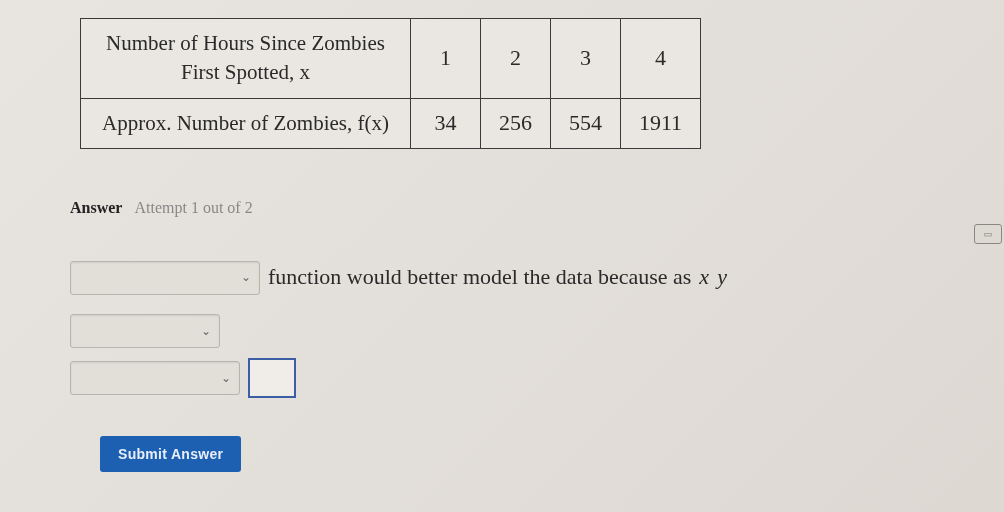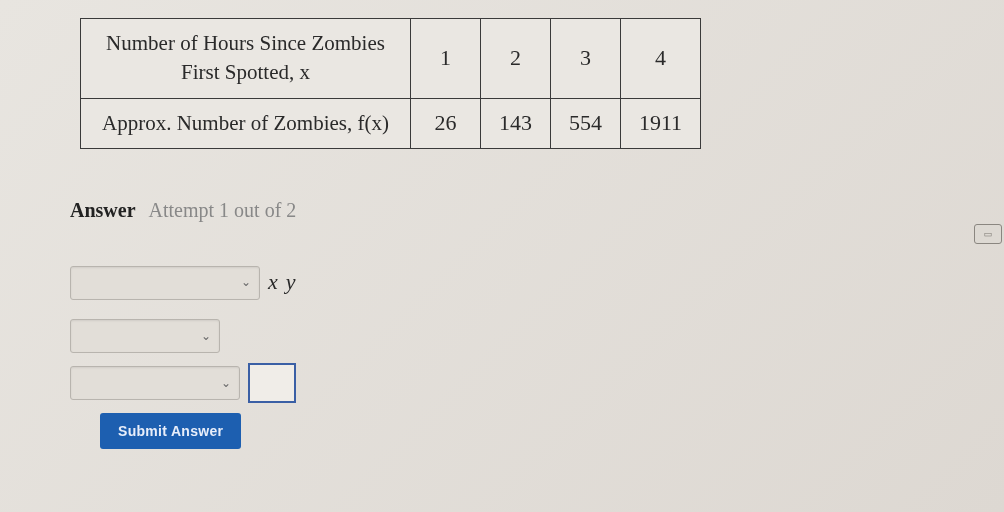--- a/index.html
+++ b/index.html
@@ -31,21 +31,21 @@
     td.row-label {
       text-align: center;
       width: 330px;
       font-size: 21px;
       line-height: 1.4;
     }
     td.num { width: 70px; }
     td.num-wide { width: 80px; }
 
     .answer-line {
-      font-size: 20px;
+      font-size: 16px;
       margin-bottom: 34px;
       margin-left: 10px;
     }
     .answer-label { font-weight: bold; color: #222; }
     .attempt { color: #888; font-weight: normal; margin-left: 8px; }
 
     .fill-area {
       font-size: 22px;
       color: #2a2a2a;
       line-height: 2.4;
@@ -88,20 +88,21 @@
     .submit-btn {
       display: inline-block;
       background: #1d5fb0;
       color: #e8eefa;
       font-family: Arial, sans-serif;
       font-weight: bold;
       font-size: 14px;
       padding: 10px 18px;
       border: none;
       border-radius: 3px;
+      margin-top: 28px;
       margin-left: 40px;
       cursor: pointer;
       letter-spacing: 0.3px;
     }
 
     .side-badge {
       position: absolute;
       right: 2px;
       top: 224px;
       width: 28px;
@@ -127,40 +128,41 @@
     <tbody>
         <tr>
       <td class="row-label">Number of Hours Since Zombies First Spotted, x</td>
       <td class="num">1</td>
       <td class="num">2</td>
       <td class="num">3</td>
       <td class="num-wide">4</td>
     </tr>
     <tr>
       <td class="row-label">Approx. Number of Zombies, f(x)</td>
-      <td class="num">26</td>
-      <td class="num">143</td>
+      <td class="num">34</td>
+      <td class="num">256</td>
       <td class="num">554</td>
       <td class="num-wide">1911</td>
     </tr>
   </tbody>
     </table>
 </div>
 
 <div class="answer-line">
   <span class="answer-label">Answer</span>
   <span class="attempt">Attempt 1 out of 2</span>
 </div>
 
 <div class="fill-area">
 
   <div class="row">
     <span class="dropdown big">
       <span class="chevron">⌄</span>
     </span>
+    <span>function would better model the data because as</span>
     <span class="mathvar">x</span>
     <span class="mathvar">y</span>
   </div>
 
   <div class="row">
     <span class="dropdown med">
       <span class="chevron">⌄</span>
     </span>
   </div>
 

